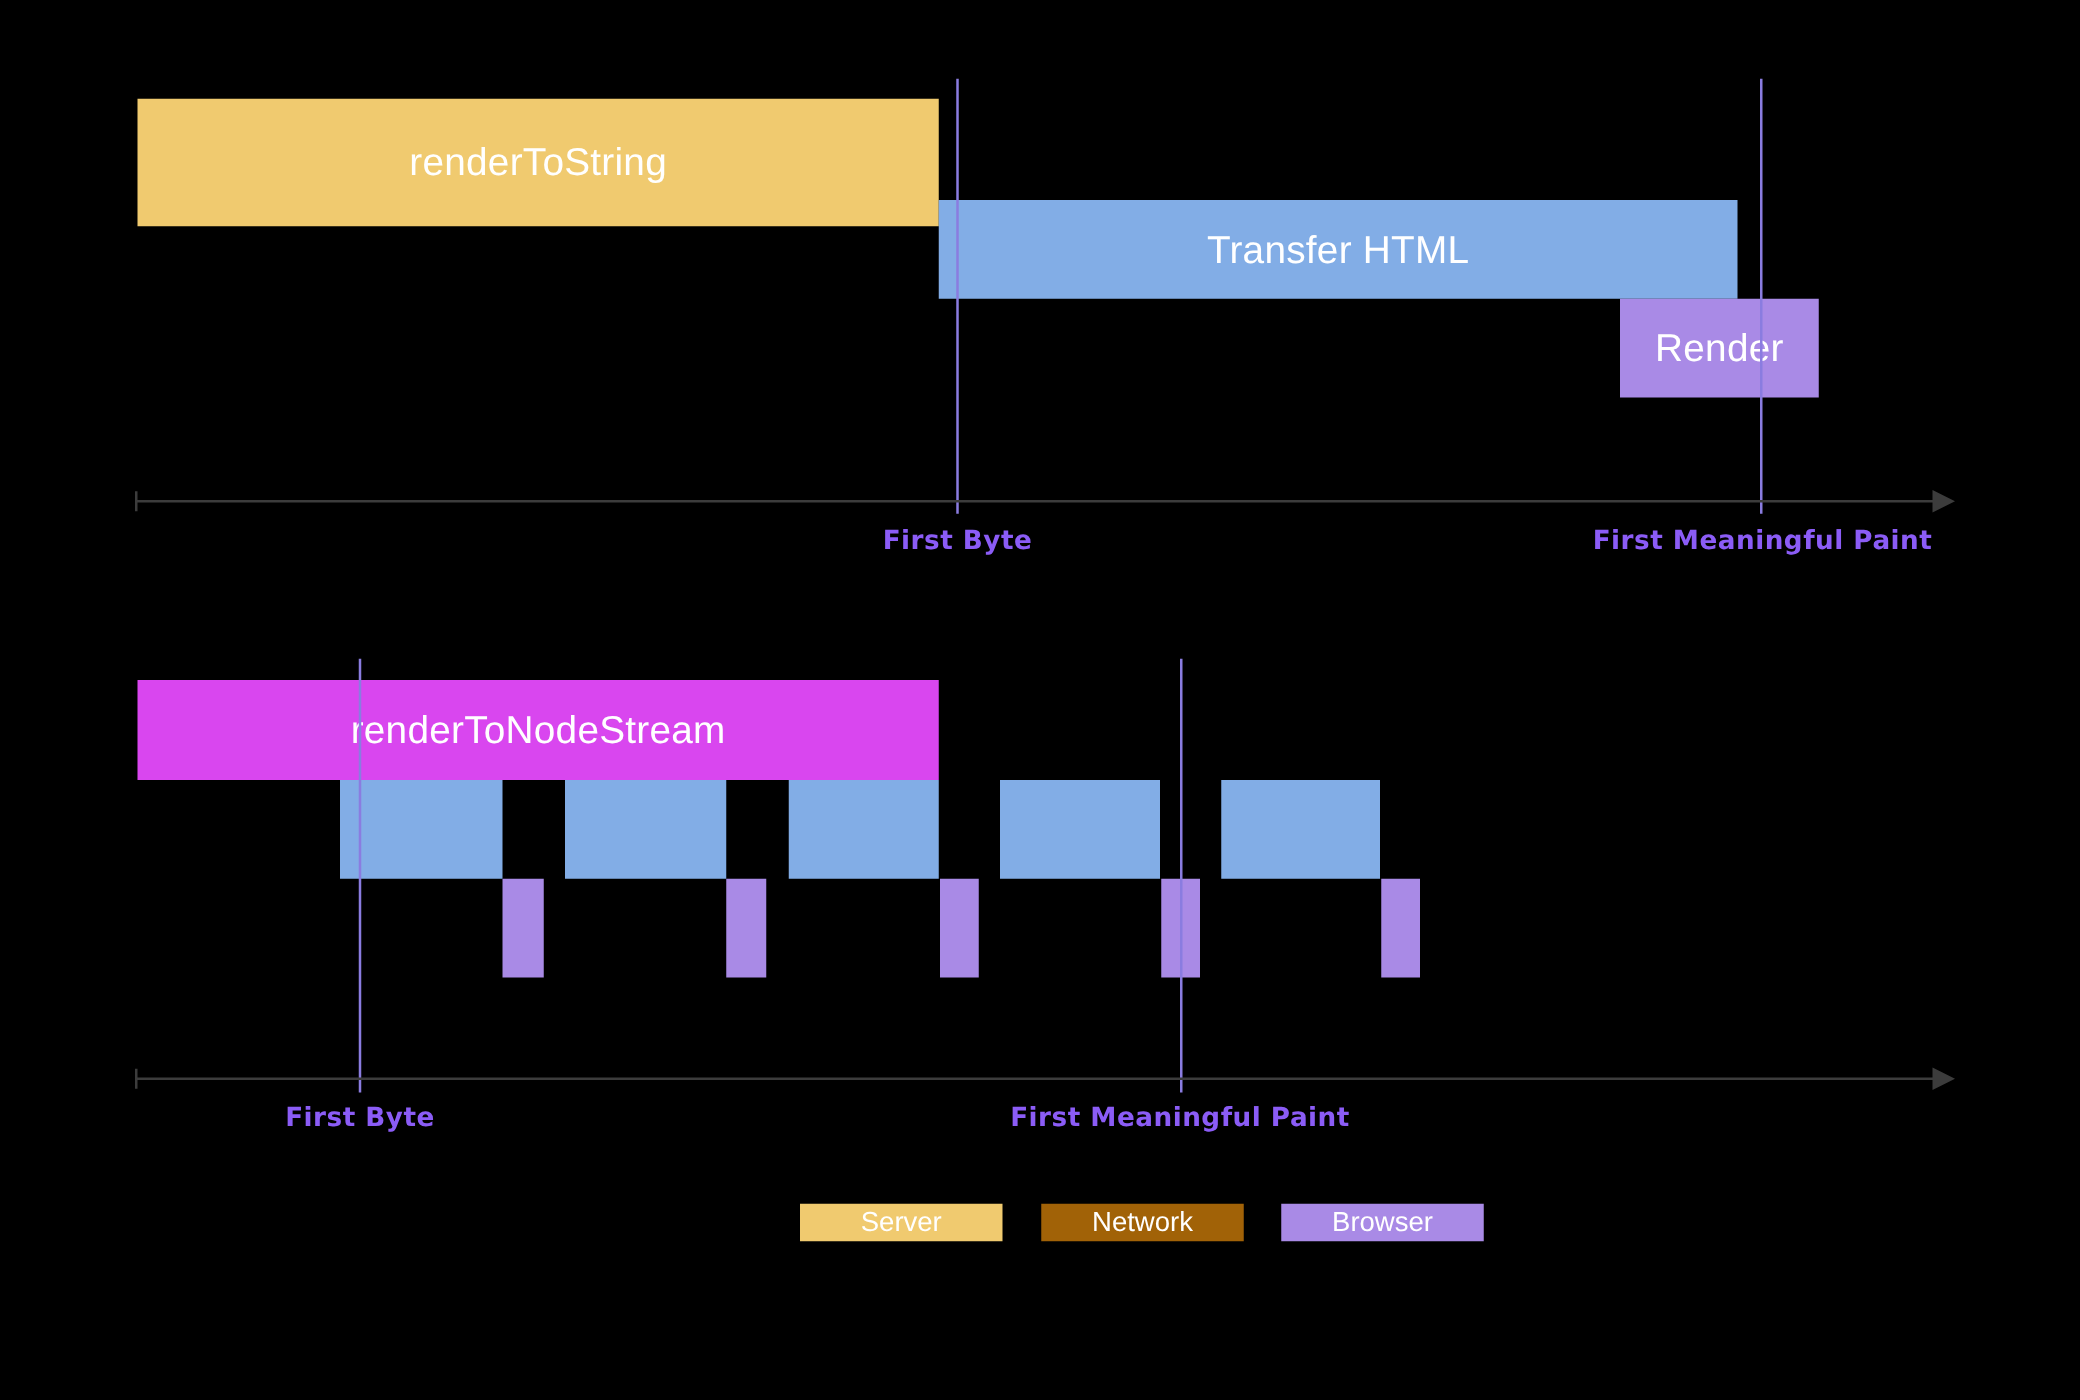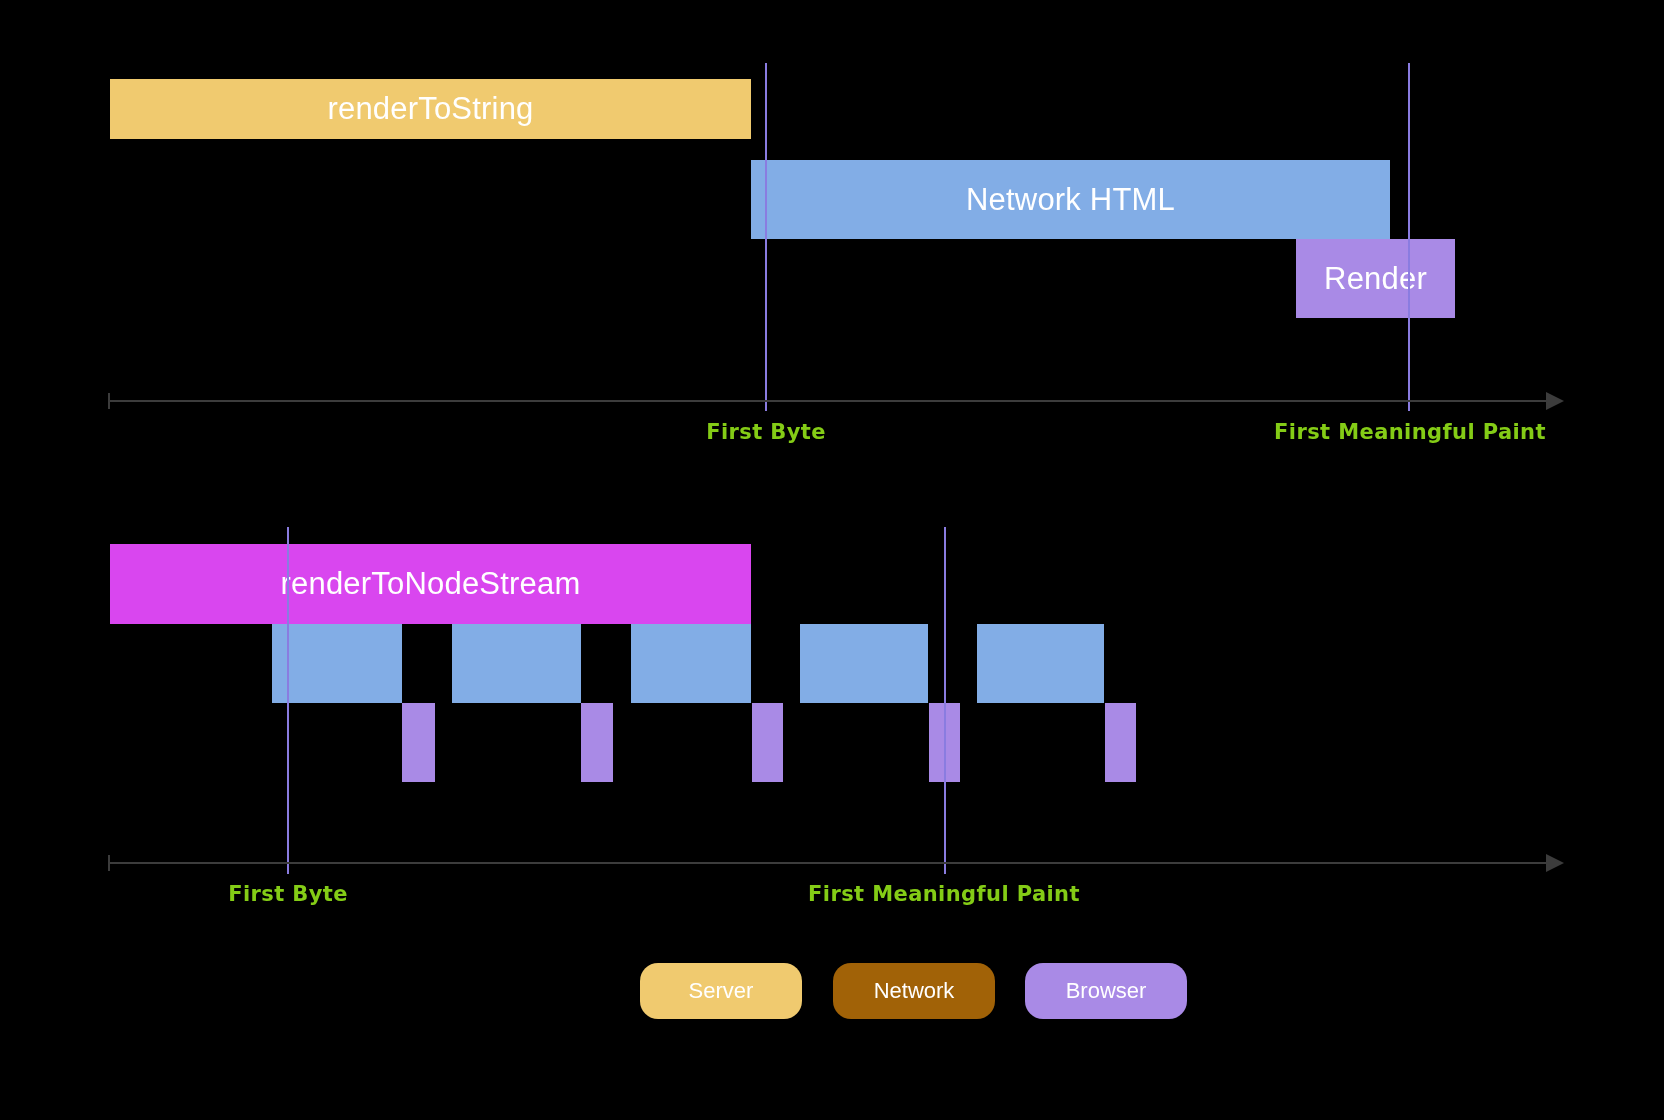--- a/index.html
+++ b/index.html
@@ -32,21 +32,21 @@
     white-space: nowrap;
     font-family: "Liberation Sans", "DejaVu Sans", sans-serif;
   }
   .marker-line {
     position: absolute;
     width: 2px;
     background: #8a7ce0;
   }
   .marker-label {
     position: absolute;
-    color: #84cc16;
+    color: #8b5cf6;
     font-size: 21px;
     font-weight: 700;
     letter-spacing: 0.4px;
     white-space: nowrap;
     transform: translateX(-50%);
     font-family: "DejaVu Sans", "Liberation Sans", sans-serif;
   }
   .axis {
     position: absolute;
     height: 2px;
@@ -64,44 +64,43 @@
     height: 0;
     border-top: 9px solid transparent;
     border-bottom: 9px solid transparent;
     border-left: 18px solid #3c3c3c;
   }
   .legend-item {
     position: absolute;
     display: flex;
     align-items: center;
     justify-content: center;
-    height: 56px;
+    height: 30px;
     width: 162px;
-    border-radius: 18px;
   }
   .legend-label {
     font-size: 22px;
     color: #ffffff;
     font-family: "Liberation Sans", "DejaVu Sans", sans-serif;
     white-space: nowrap;
   }
 </style>
 </head>
 <body>
 
 <div id="stage">
 
   <div>
 
-    <div class="bar" style="left:110px; top:79px; width:641px; height:60px; background:#f0ca6f;">
+    <div class="bar" style="left:110px; top:79px; width:641px; height:102px; background:#f0ca6f;">
       <span class="bar-label">renderToString</span>
     </div>
 
     <div class="bar" style="left:751px; top:160px; width:639px; height:79px; background:#82ade6;">
-      <span class="bar-label">Network HTML</span>
+      <span class="bar-label">Transfer HTML</span>
     </div>
 
     <div class="bar" style="left:1296px; top:239px; width:159px; height:79px; background:#a98ae6;">
       <span class="bar-label">Render</span>
     </div>
 
     <div class="marker-line" style="left:765px; top:63px; height:348px;"></div>
     <div class="marker-line" style="left:1408px; top:63px; height:348px;"></div>
 
     <div class="axis-cap" style="left:108px; top:393px;"></div>

